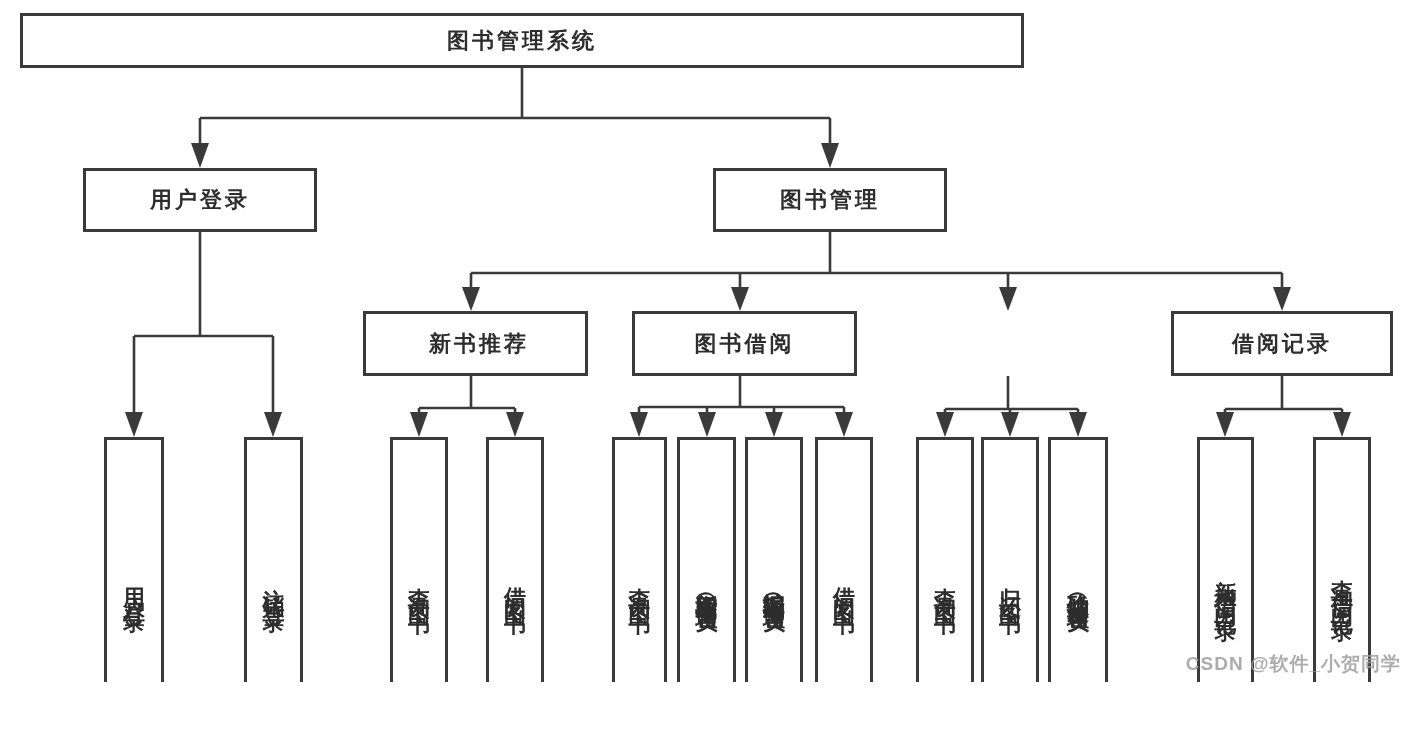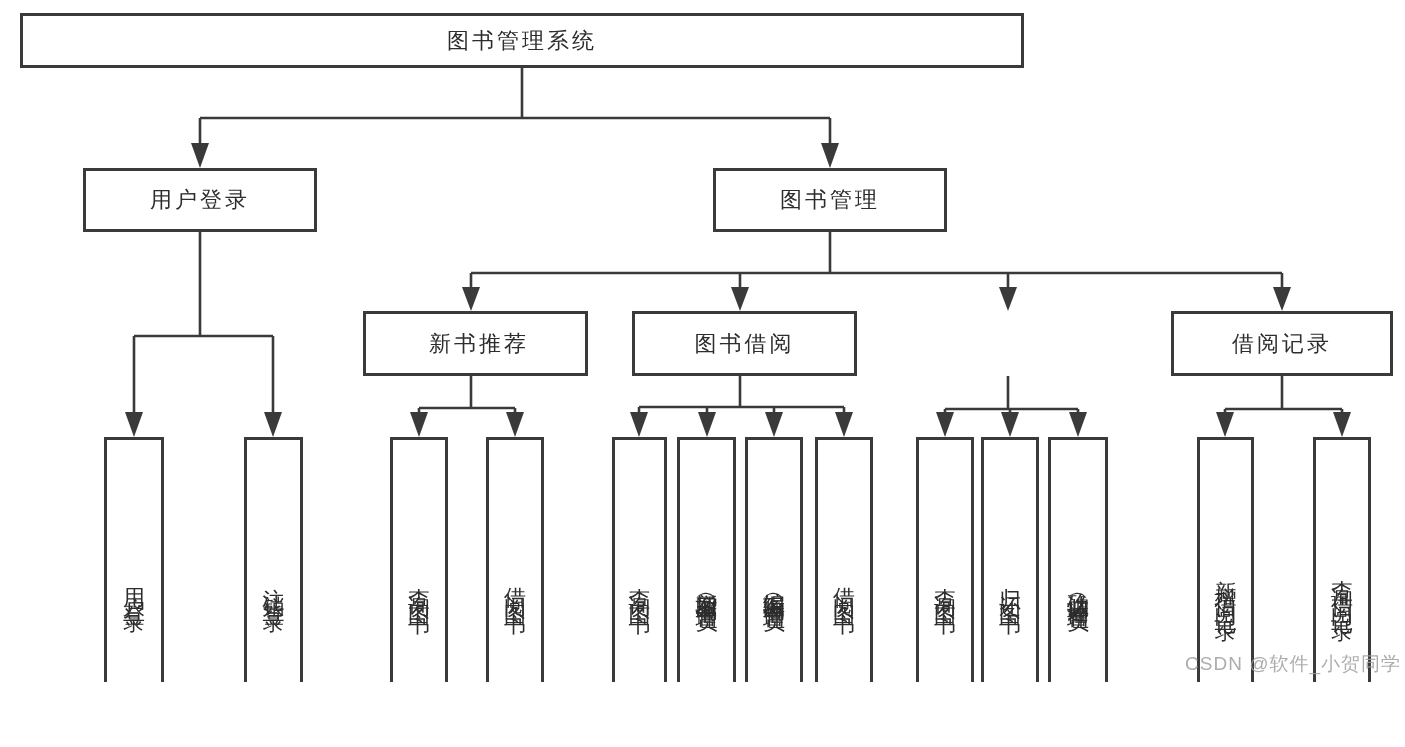--- a/index.html
+++ b/index.html
@@ -8,20 +8,21 @@
     background: #ffffff;
   }
   .canvas {
     position: relative;
     width: 1405px;
     height: 682px;
     background: #ffffff;
     font-family: "Liberation Sans", "DejaVu Sans", sans-serif;
     color: #2d2d2d;
     overflow: hidden;
+    font-weight: bold;
   }
   .edges {
     position: absolute;
     left: 0; top: 0;
     width: 1405px;
     height: 747px;
   }
   .edges path {
     fill: none;
     stroke: #3a3a3a;

